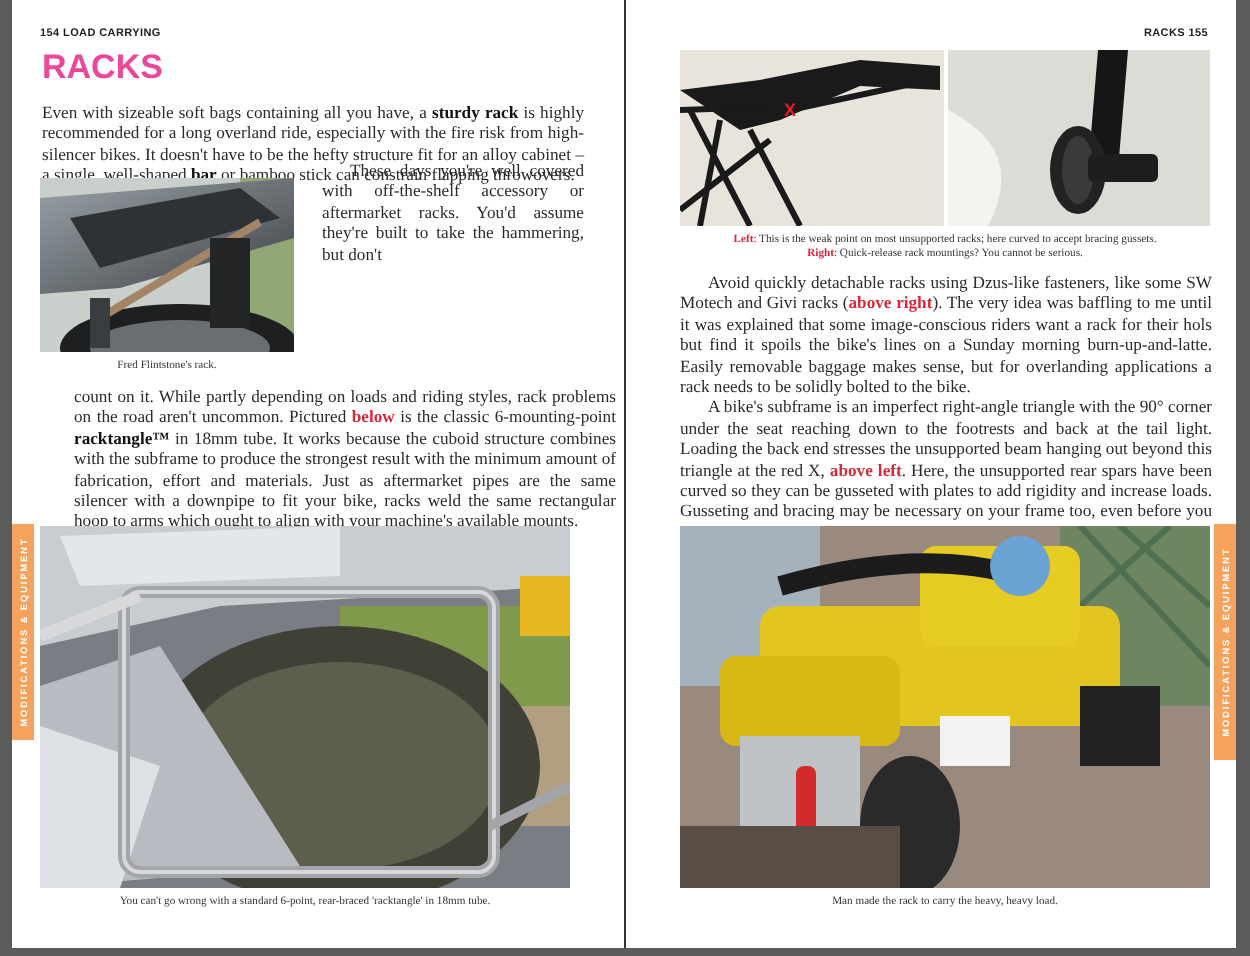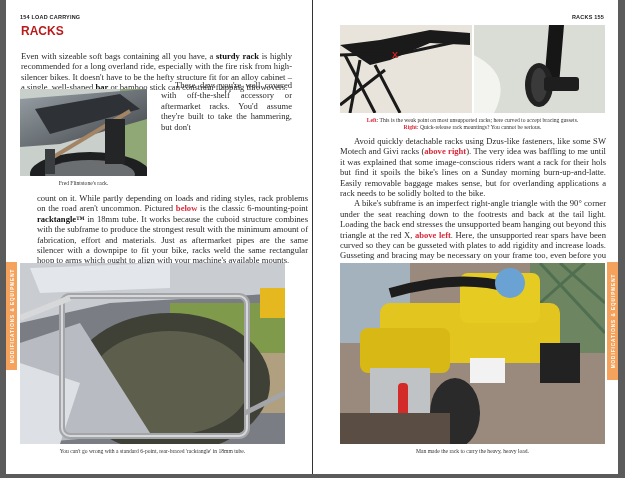--- a/index.html
+++ b/index.html
@@ -2,21 +2,21 @@
 <html><head>
 <meta charset="utf-8">
 <style>
   html, body { margin:0; padding:0; }
   body { width:625px; height:478px; background:#5b5b5b; position:relative; overflow:hidden; font-family:"Liberation Serif", serif; color:#222; }
   .page { position:absolute; top:0; background:#fff; height:474px; overflow:hidden; }
   .page.left { left:6px; width:306px; }
   .page.right { left:313px; width:305px; }
   .spine { position:absolute; left:312px; top:0; width:1px; height:474px; background:#333; }
   .running-head { position:absolute; top:14px; font-family:"Liberation Sans", sans-serif; font-weight:bold; font-size:5.5px; letter-spacing:0.2px; color:#222; }
-  .section-title { position:absolute; left:15px; top:24px; font-family:"Liberation Sans", sans-serif; font-weight:bold; font-size:12px; color:#b91c1c; }
+  .section-title { position:absolute; left:15px; top:24px; font-family:"Liberation Sans", sans-serif; font-weight:bold; font-size:17px; color:#ec4899; }
   .body-text { font-size:8.6px; line-height:10.4px; text-align:justify; color:#2a2a2a; }
   .body-text b { font-weight:bold; color:#111; }
   .red { color:#d8293a; font-weight:bold; }
   .ind { text-indent:14px; }
   .caption { font-size:5.6px; line-height:7px; text-align:center; color:#333; }
   .side-tab { position:absolute; background:#f5a25d; width:11px; }
   .side-tab span { position:absolute; left:50%; top:50%; white-space:nowrap; font-family:"Liberation Sans", sans-serif; font-weight:bold; font-size:4.6px; letter-spacing:1px; color:#fff; }
   .photo { position:absolute; overflow:hidden; }
 </style>
 </head>

